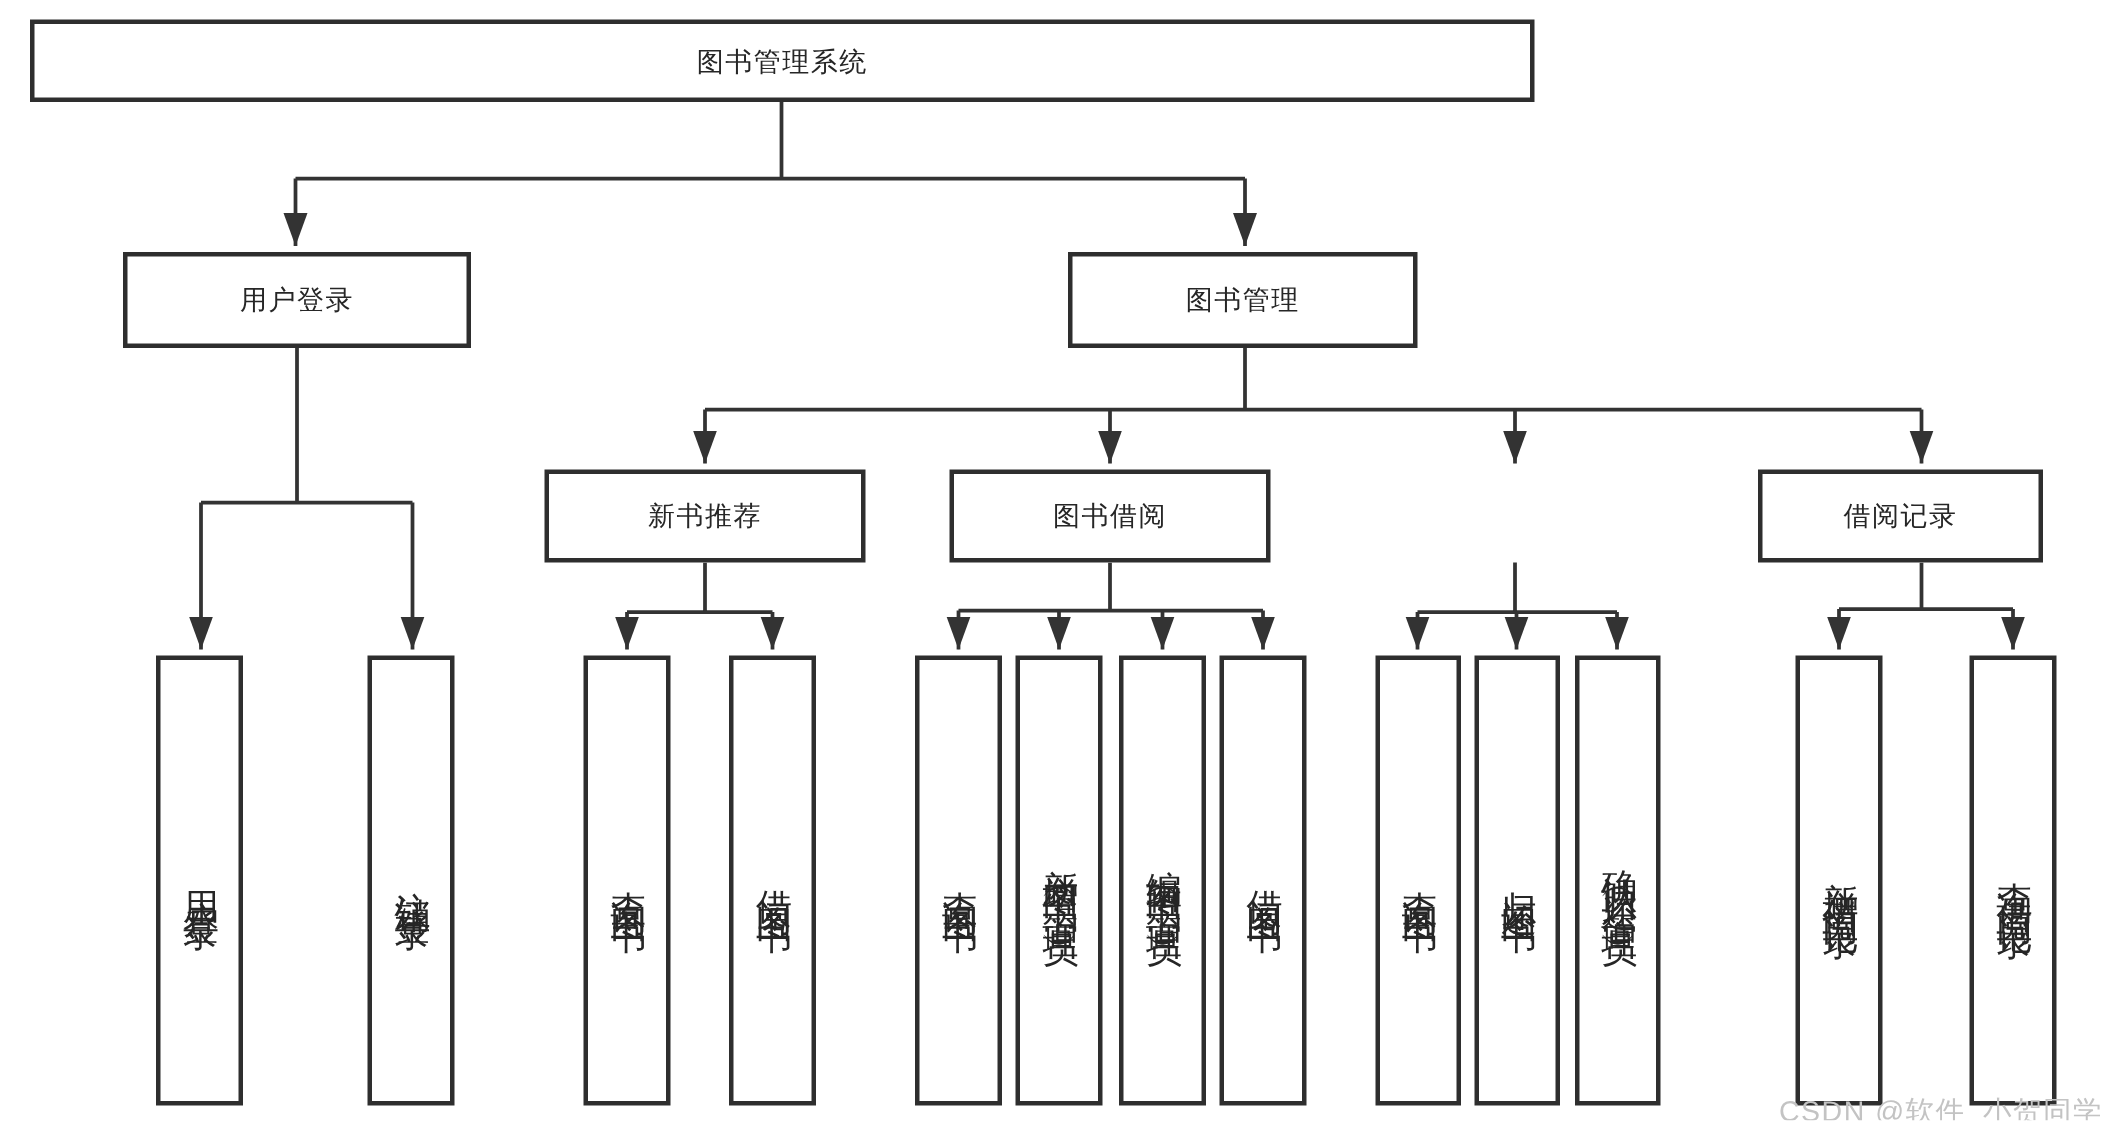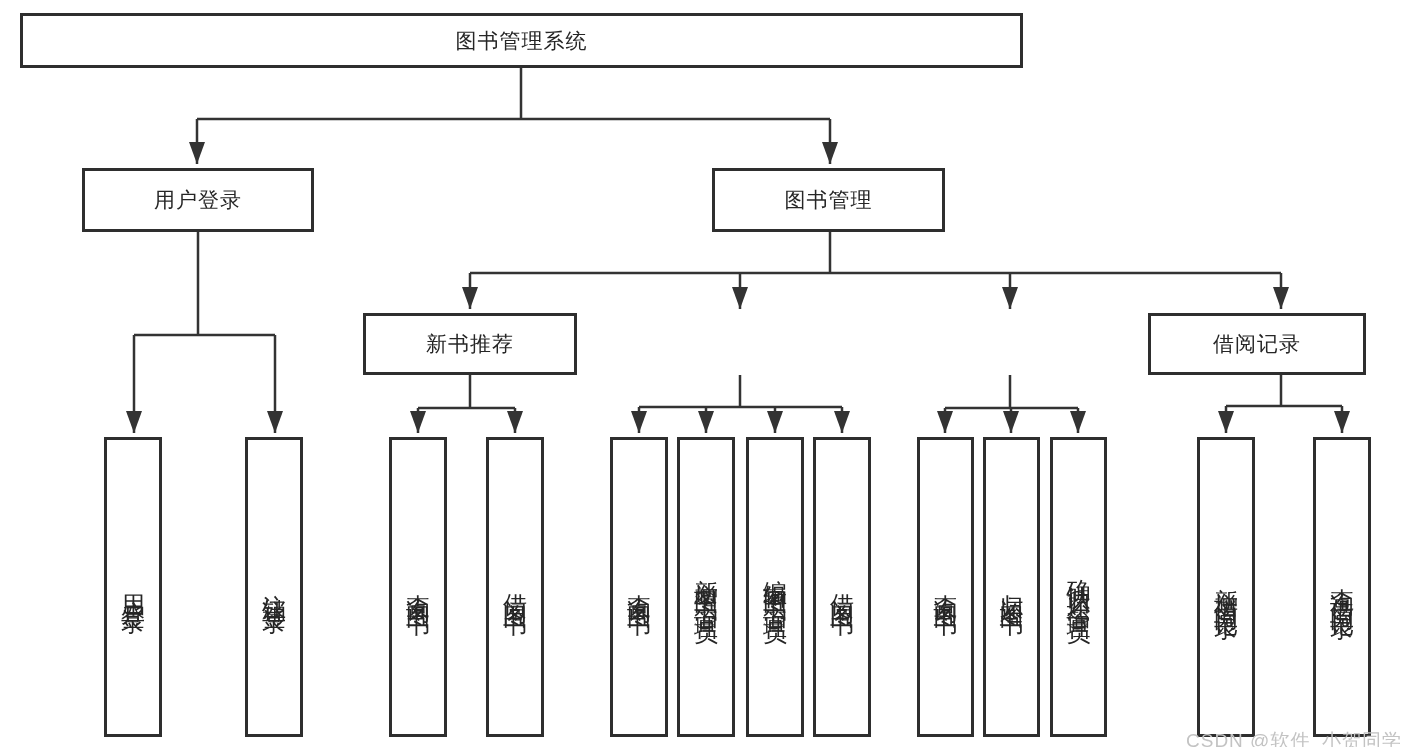--- a/index.html
+++ b/index.html
@@ -28,21 +28,21 @@
     box-sizing: border-box;
     border: 3px solid #2e2e2e;
     background: #ffffff;
     display: flex;
     align-items: center;
     justify-content: center;
     color: #262626;
     z-index: 2;
   }
   .hbox {
-    font-size: 21px;
+    font-size: 18px;
     letter-spacing: 1px;
     white-space: nowrap;
   }
   .vbox {
     font-size: 24px;
     width: 58px;
     top: 437px;
     height: 300px;
   }
   .vbox .vtext {
@@ -118,21 +118,24 @@
   <div class="node hbox" style="left:82px; top:168px; width:232px; height:64px;">
     <span>用户登录</span>
   </div>
   <div class="node hbox" style="left:363px; top:313px; width:214px; height:62px;">
     <span>新书推荐</span>
   </div>
 
   <div class="node hbox" style="left:712px; top:168px; width:233px; height:64px;">
     <span>图书管理</span>
   </div>
-  <div class="node hbox" style="left:1148px; top:313px; width:218px; height:62px;">
+  <div class="node hbox" style="left:633px; top:313px; width:214px; height:62px;">
+    <span>图书借阅</span>
+  </div>
+  <div class="node hbox" style="left:1172px; top:313px; width:190px; height:62px;">
     <span>借阅记录</span>
   </div>
 
   <div class="node vbox" style="left:104px;">
     <span class="vtext">用户登录</span>
   </div>
   <div class="node vbox" style="left:245px;">
     <span class="vtext">注销登录</span>
   </div>
 

